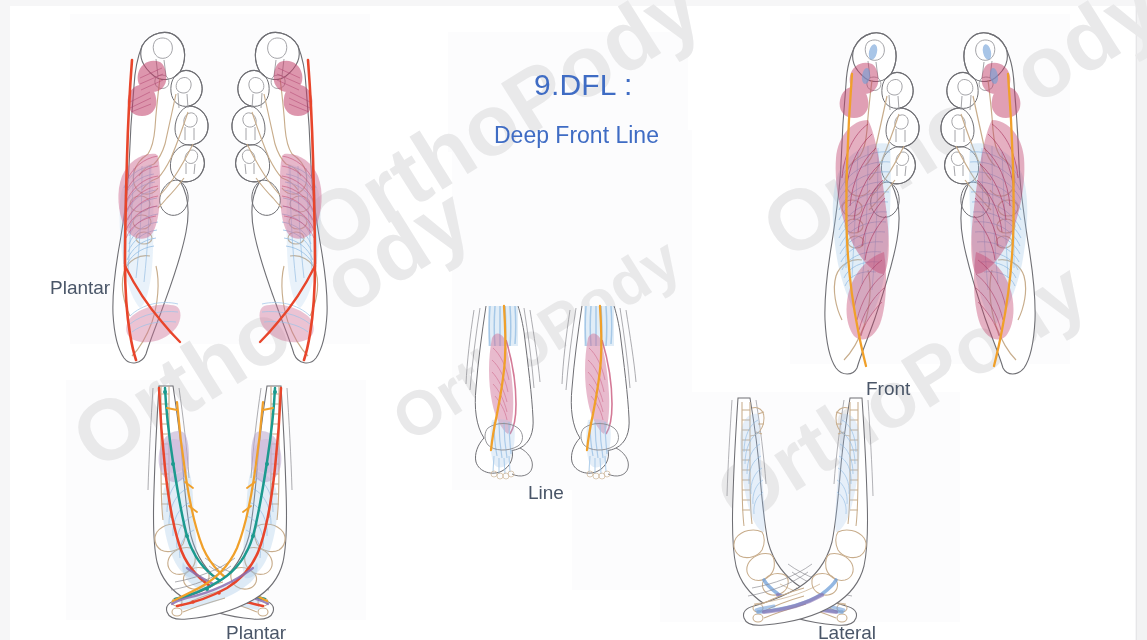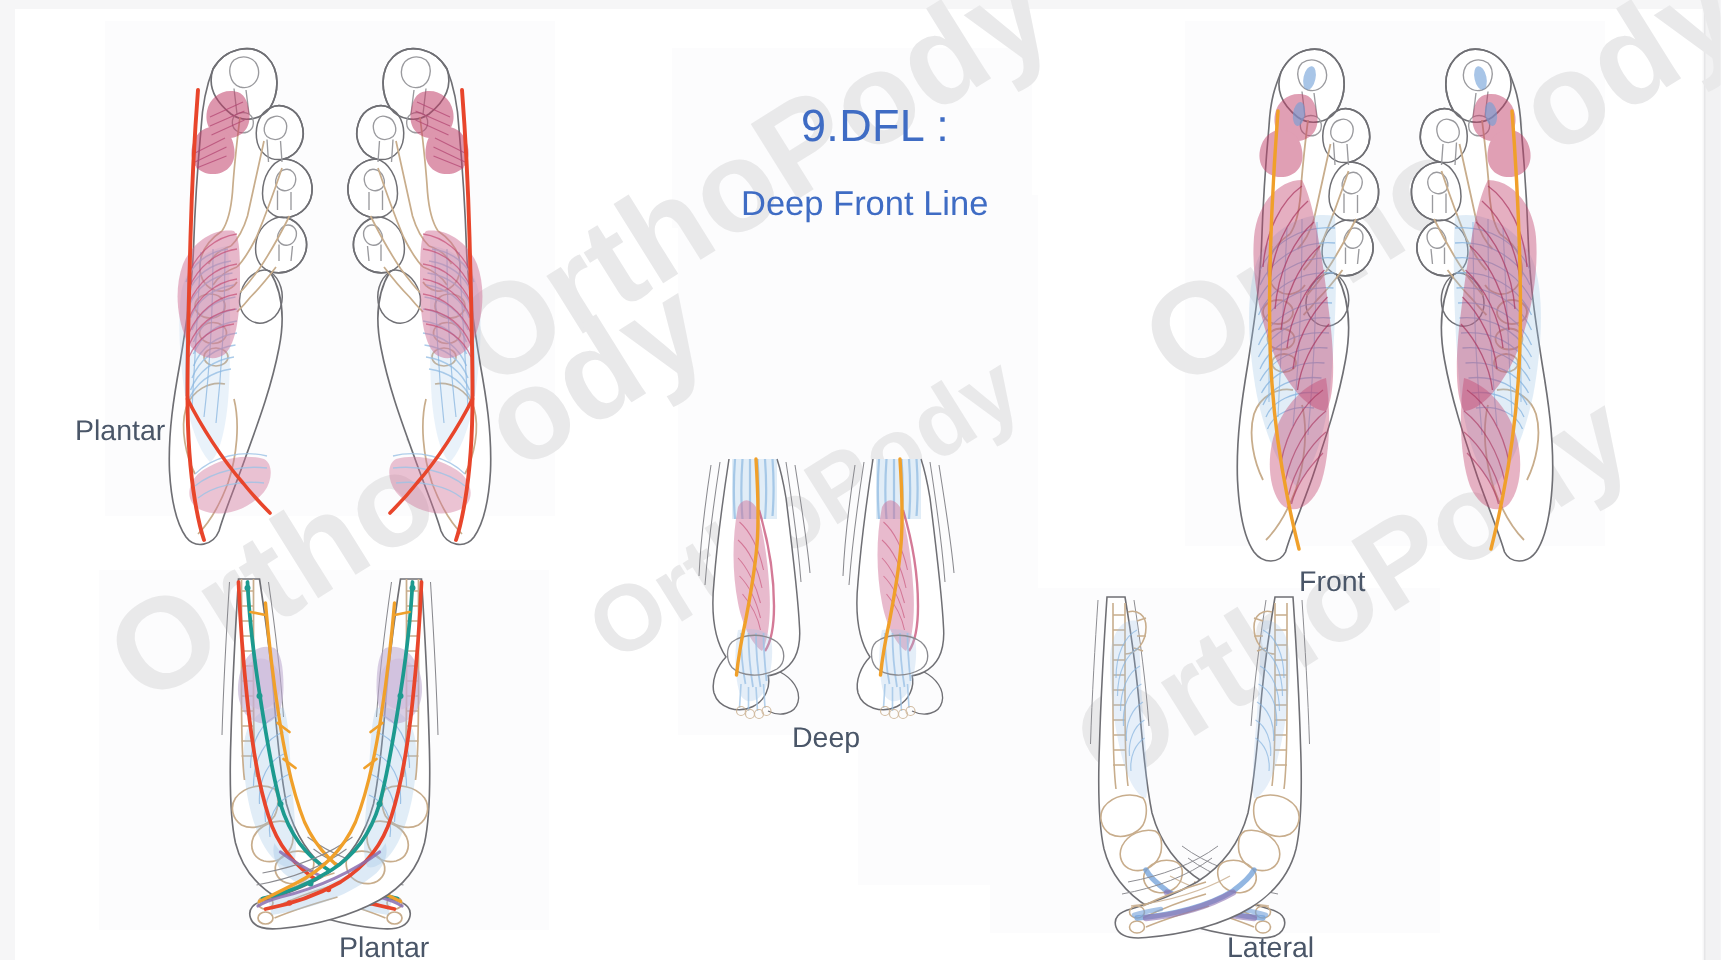--- a/index.html
+++ b/index.html
@@ -287,21 +287,21 @@
         </g>
       </defs>
       <g transform="translate(2,4)">
           <use href="#heelFoot"></use>
         </g>
       <g transform="translate(98,4)">
           <use href="#heelFoot"></use>
         </g>
     </svg>
   </div>
-  <div class="vlabel" style="left:528px; top:482px;">Deep</div>
+  <div class="vlabel" style="left:528px; top:482px;">Line</div>
 
   <div class="fig" style="left:792px; top:16px; width:276px; height:358px;">
     <svg viewBox="0 0 276 358" xmlns="http://www.w3.org/2000/svg">
       <defs>
         <g id="dorsalFoot">
 
           <path d="M76 32 C68 16 50 12 40 23 C31 33 33 48 39 58 C32 54 21 58 18 68
                    C14 80 21 90 30 92 C21 92 12 99 11 110 C10 122 18 130 28 131
                    C19 134 13 143 15 153 C18 165 29 170 39 167
                    C31 182 29 202 33 224 C38 252 47 278 55 302

